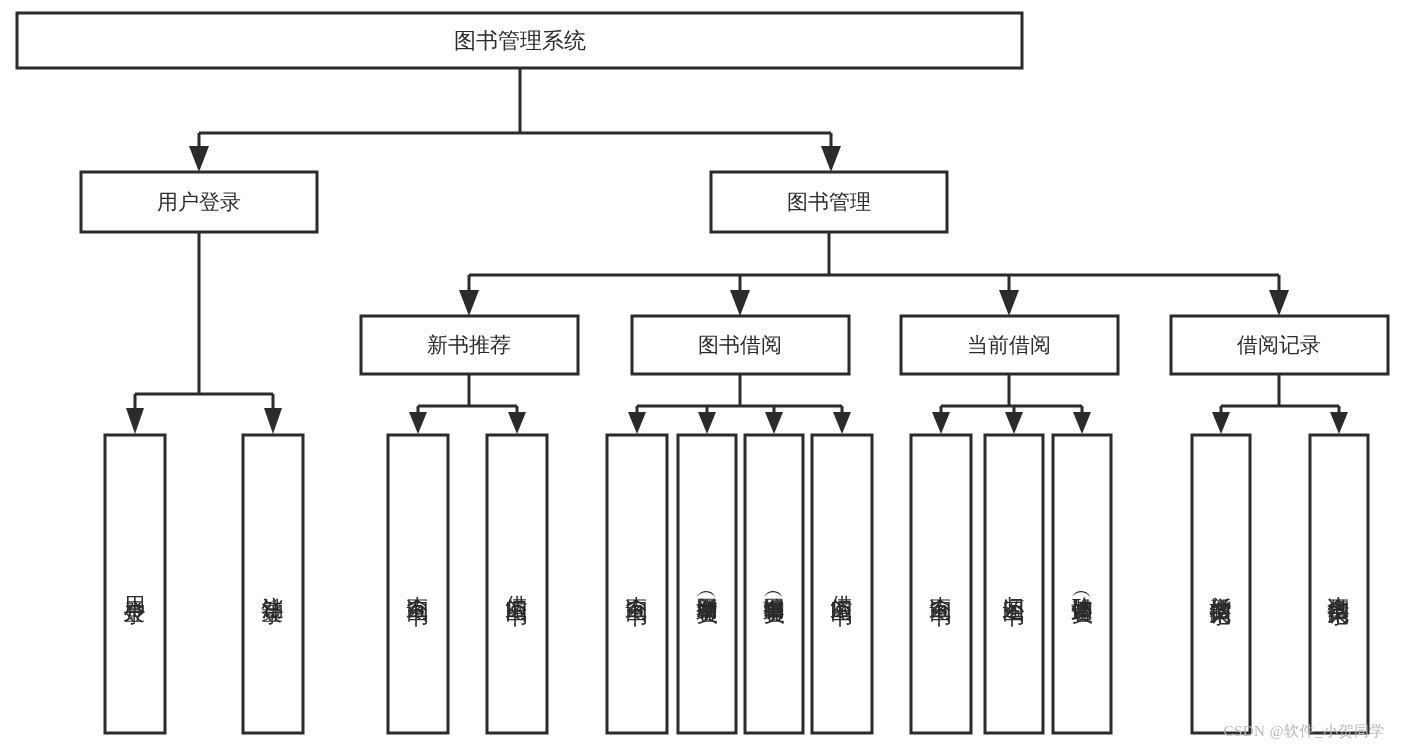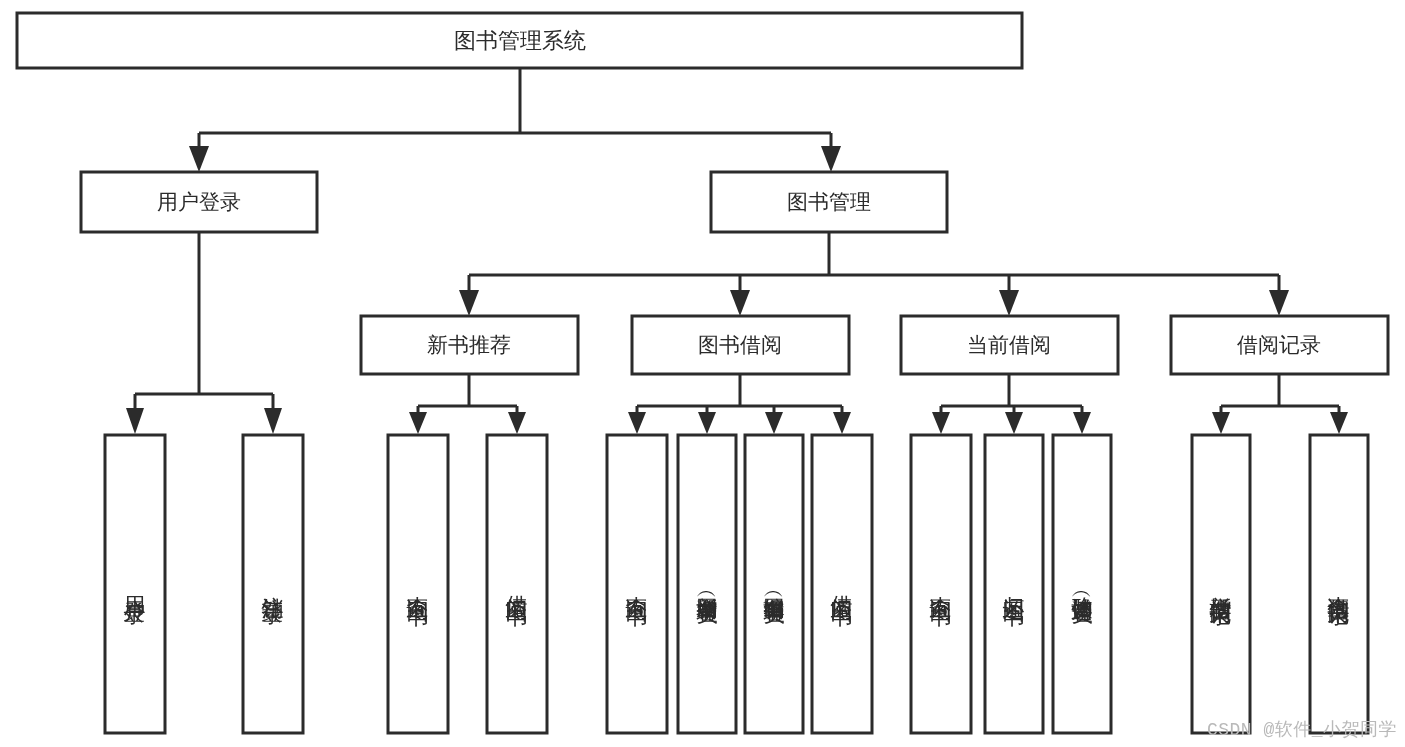--- a/index.html
+++ b/index.html
@@ -68,24 +68,24 @@
     text-align: center;
     display: flex;
     align-items: center;
     justify-content: center;
     white-space: nowrap;
     pointer-events: none;
     user-select: none;
   }
   .watermark {
     position: absolute;
-    right: 8px;
+    right: 20px;
     bottom: 6px;
-    font-family: Liberation Mono, monospace;
-    font-size: 18px;
+    font-family: Liberation Serif, serif;
+    font-size: 15px;
     color: #b9b9b9;
     letter-spacing: 0.5px;
     white-space: nowrap;
     user-select: none;
   }
 </style>
 </head>
 <body>
 
 <div id="diagram-root">

